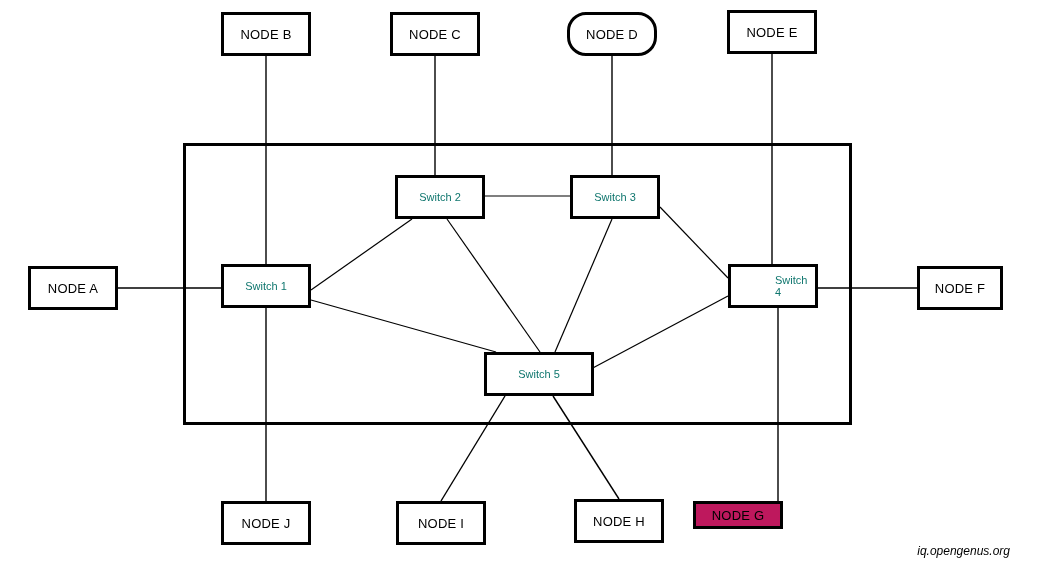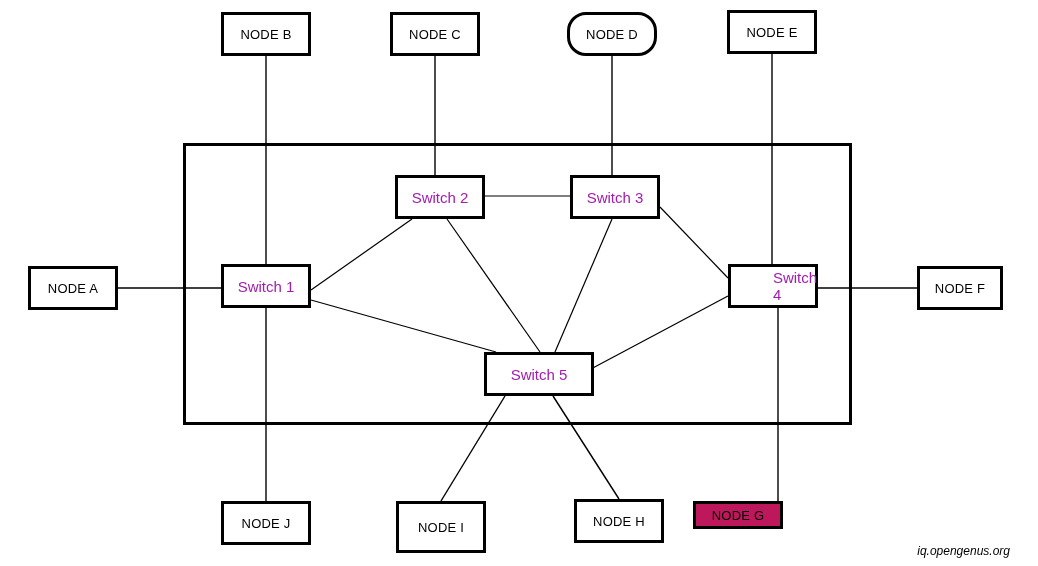--- a/index.html
+++ b/index.html
@@ -38,22 +38,22 @@
     z-index: 5;
   }
   .switch-box {
     position: absolute;
     box-sizing: border-box;
     background: #ffffff;
     border: 3px solid #000000;
     display: flex;
     align-items: center;
     justify-content: center;
-    font-size: 15px;
-    color: #a21caf;
+    font-size: 11px;
+    color: #0f766e;
     z-index: 6;
   }
   #network-boundary {
     position: absolute;
     box-sizing: border-box;
     border: 3px solid #000000;
     background: transparent;
     z-index: 2;
   }
   #watermark {
@@ -128,21 +128,21 @@
       </div>
       <div class="node-box" style="left: 917px; top: 266px; width: 86px; height: 44px; border-color: rgb(0, 0, 0); background: rgb(255, 255, 255);">
         <span>NODE F</span>
       </div>
       <div class="node-box" style="left: 693px; top: 501px; width: 90px; height: 28px; border-color: rgb(0, 0, 0); background: #be185d;">
         <span>NODE G</span>
       </div>
       <div class="node-box" style="left: 574px; top: 499px; width: 90px; height: 44px; border-color: rgb(0, 0, 0); background: rgb(255, 255, 255);">
         <span>NODE H</span>
       </div>
-      <div class="node-box" style="left: 396px; top: 501px; width: 90px; height: 52px; border-color: rgb(0, 0, 0); background: rgb(255, 255, 255);">
+      <div class="node-box" style="left: 396px; top: 501px; width: 90px; height: 44px; border-color: rgb(0, 0, 0); background: rgb(255, 255, 255);">
         <span>NODE I</span>
       </div>
       <div class="node-box" style="left: 221px; top: 501px; width: 90px; height: 44px; border-color: rgb(0, 0, 0); background: rgb(255, 255, 255);">
         <span>NODE J</span>
       </div>
     </div>
 
   <div id="watermark">iq.opengenus.org</div>
 
 </div>

